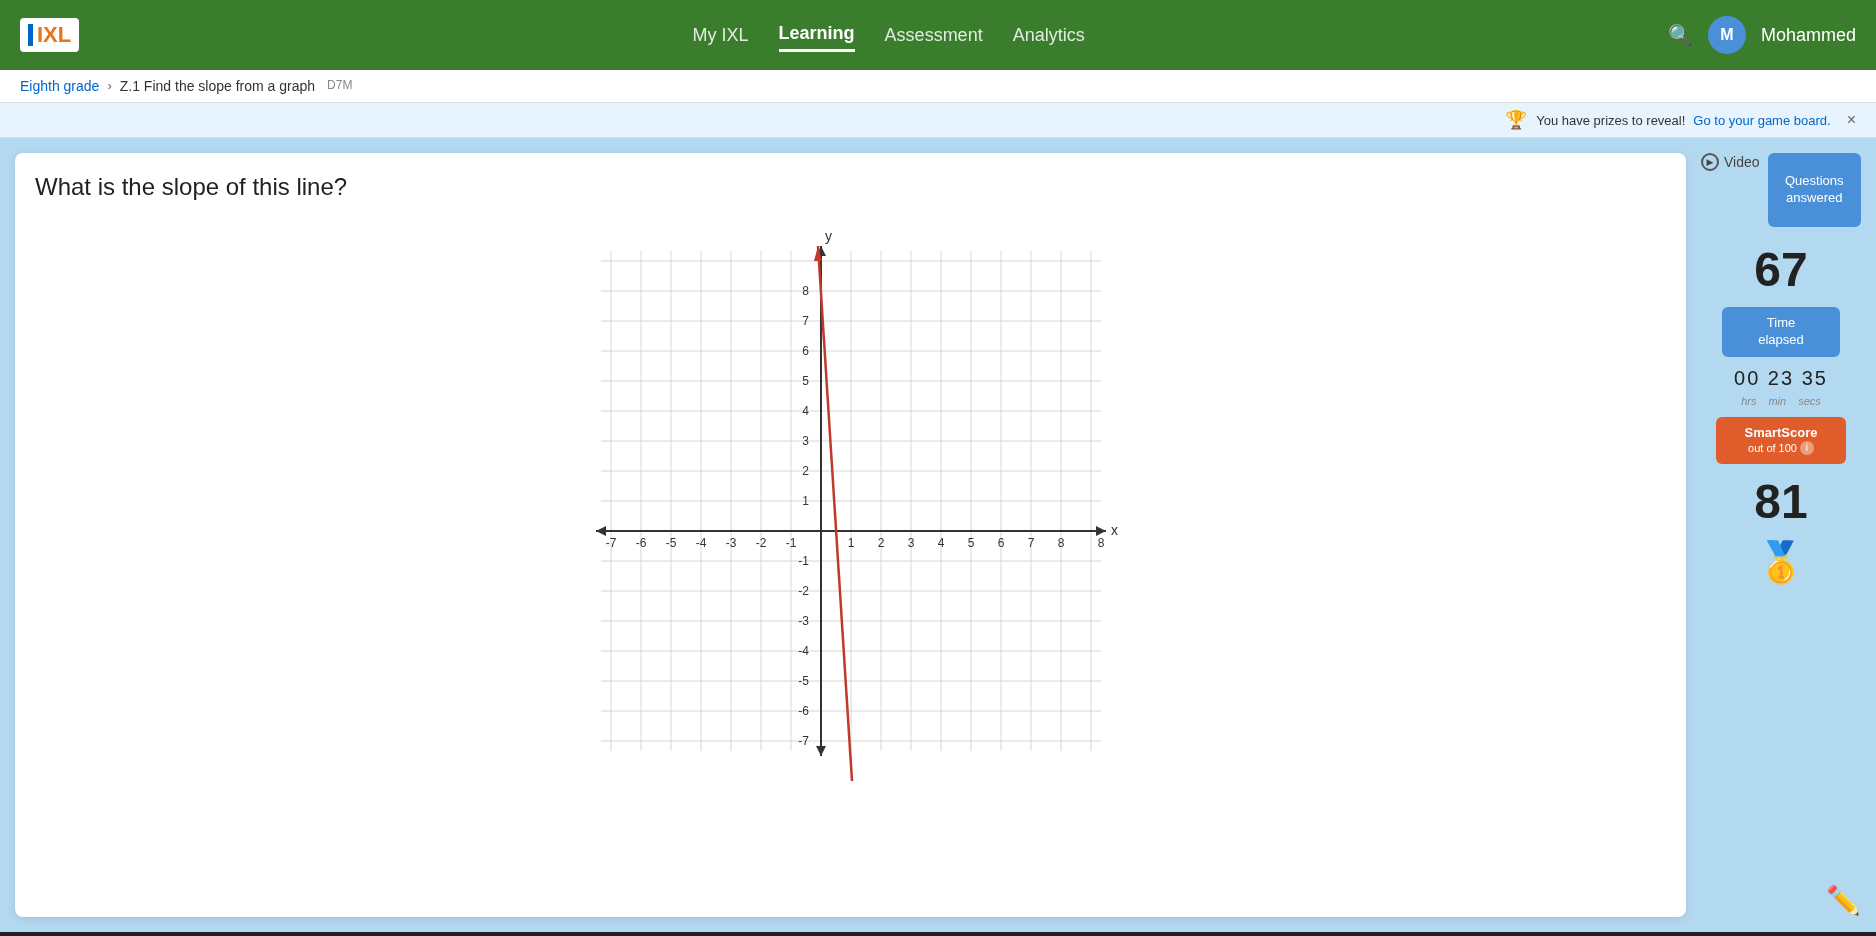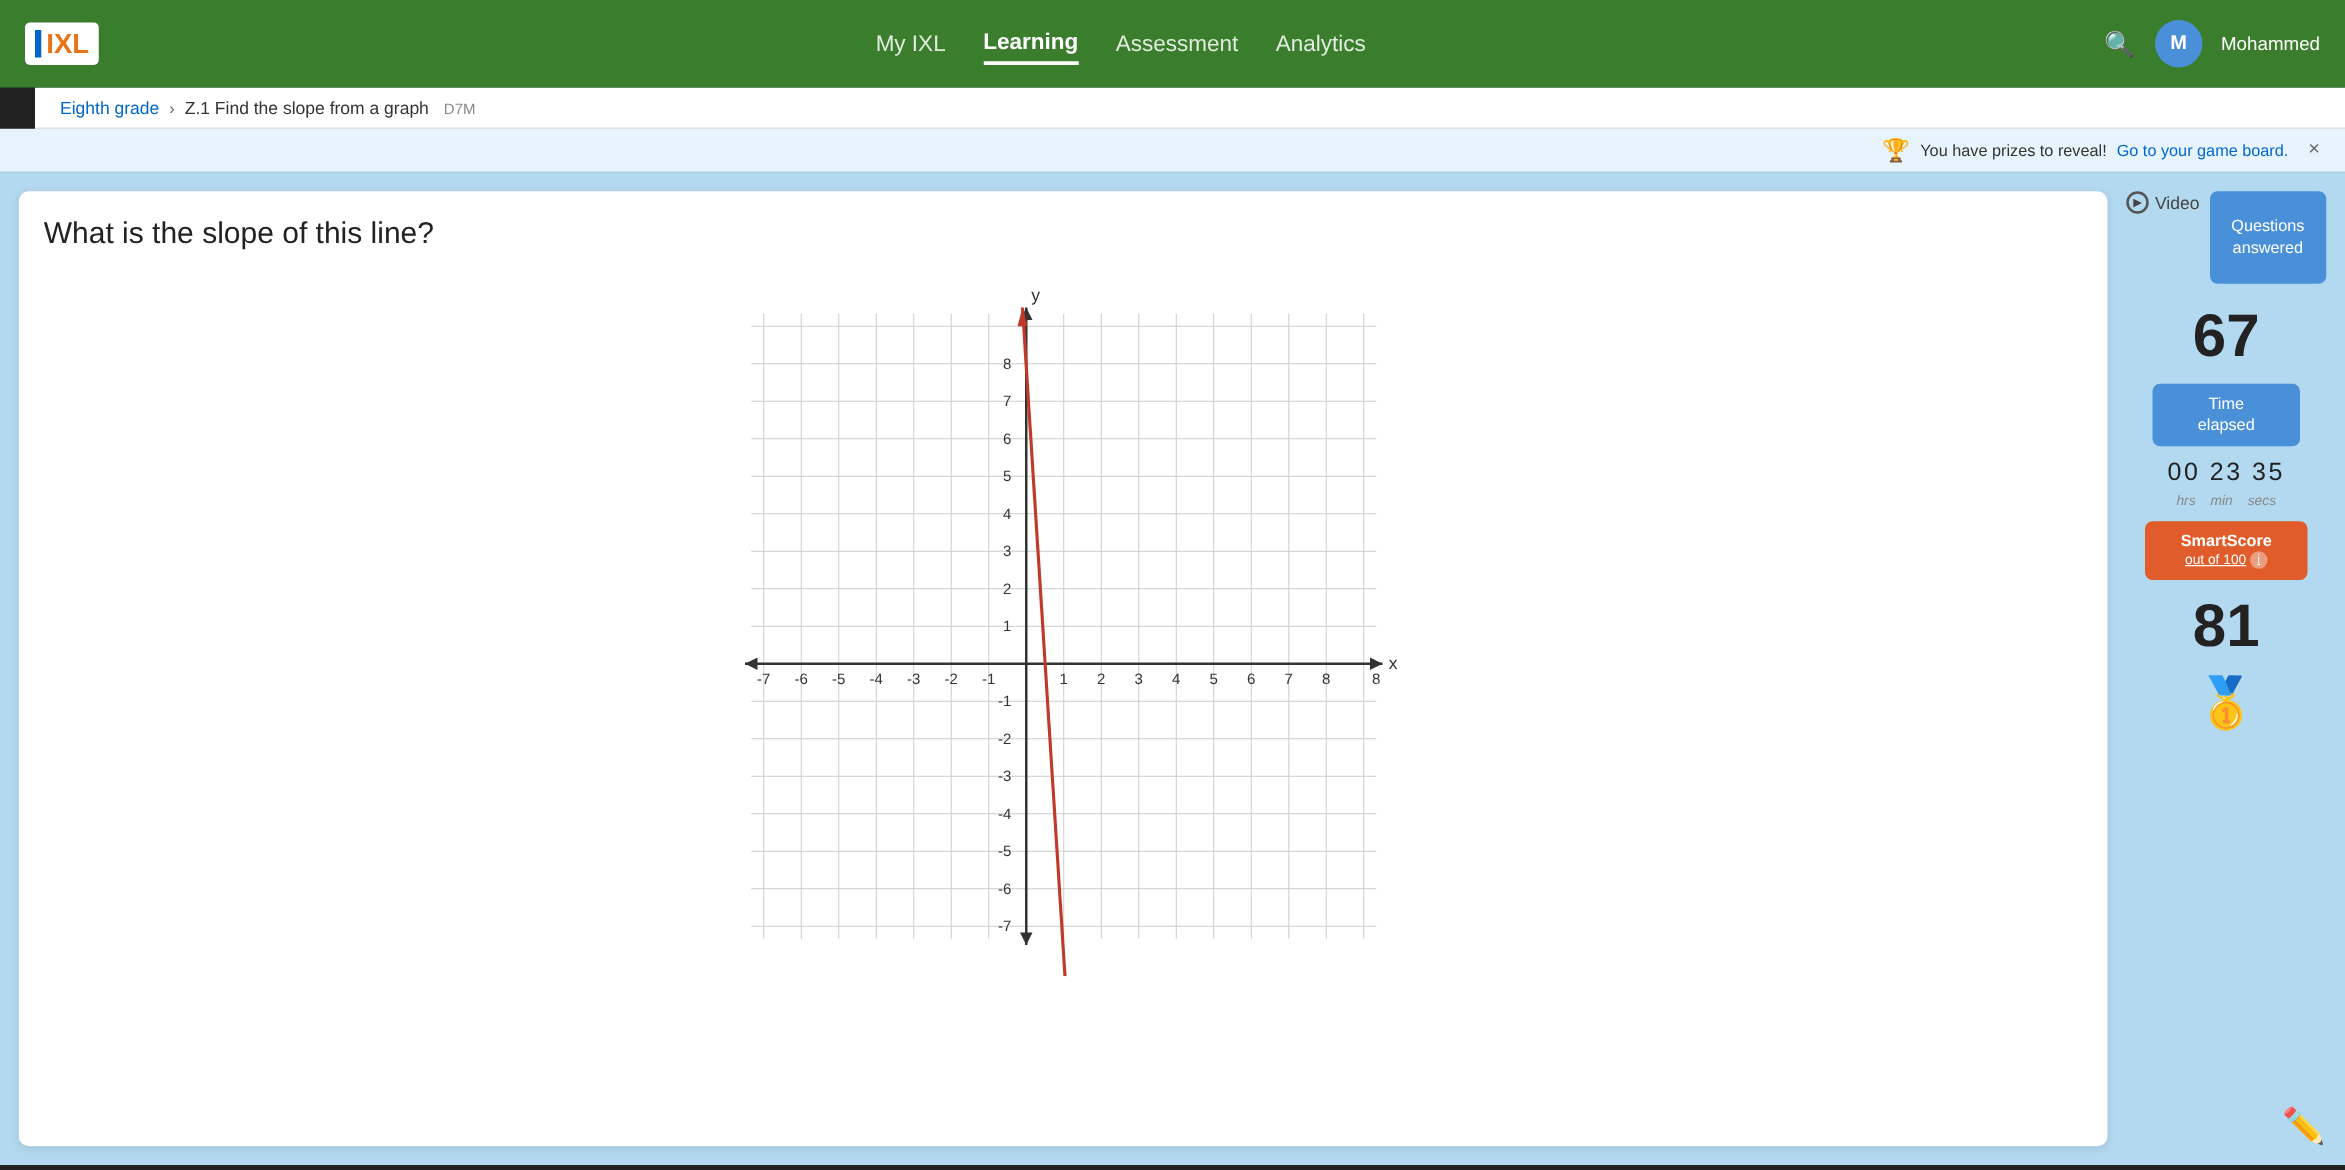--- a/index.html
+++ b/index.html
@@ -73,33 +73,32 @@
       height: 38px;
       display: flex;
       align-items: center;
       justify-content: center;
       color: white;
       font-weight: bold;
       font-size: 16px;
     }
     .username {
       color: white;
-      font-size: 15px;
+      font-size: 18px;
     }
 
     
     .breadcrumb-bar {
       background: white;
       padding: 8px 20px;
       display: flex;
-      align-items: flex-end;
+      align-items: flex-start;
       gap: 8px;
       font-size: 14px;
       border-bottom: 1px solid #ddd;
-      margin-left: 28px;
     }
     .breadcrumb-link {
       color: #0066cc;
       cursor: pointer;
       text-decoration: none;
     }
     .breadcrumb-sep { color: #666; font-size: 13px; }
     .breadcrumb-current { color: #333; }
     .breadcrumb-code {
       color: #888;
@@ -242,21 +241,21 @@
       font-size: 13px;
       cursor: pointer;
       text-align: center;
       width: 130px;
       line-height: 1.3;
       display: flex;
       flex-direction: column;
       align-items: center;
     }
     .smartscore-label { font-weight: bold; }
-    .smartscore-sub { font-size: 11px; display: flex; align-items: flex-start; gap: 3px; text-decoration: underline; }
+    .smartscore-sub { font-size: 11px; display: flex; align-items: flex-start; gap: 3px; }
     .info-circle {
       display: inline-block;
       width: 14px;
       height: 14px;
       background: rgba(255,255,255,0.4);
       border-radius: 50%;
       font-size: 10px;
       text-align: center;
       line-height: 14px;
     }

